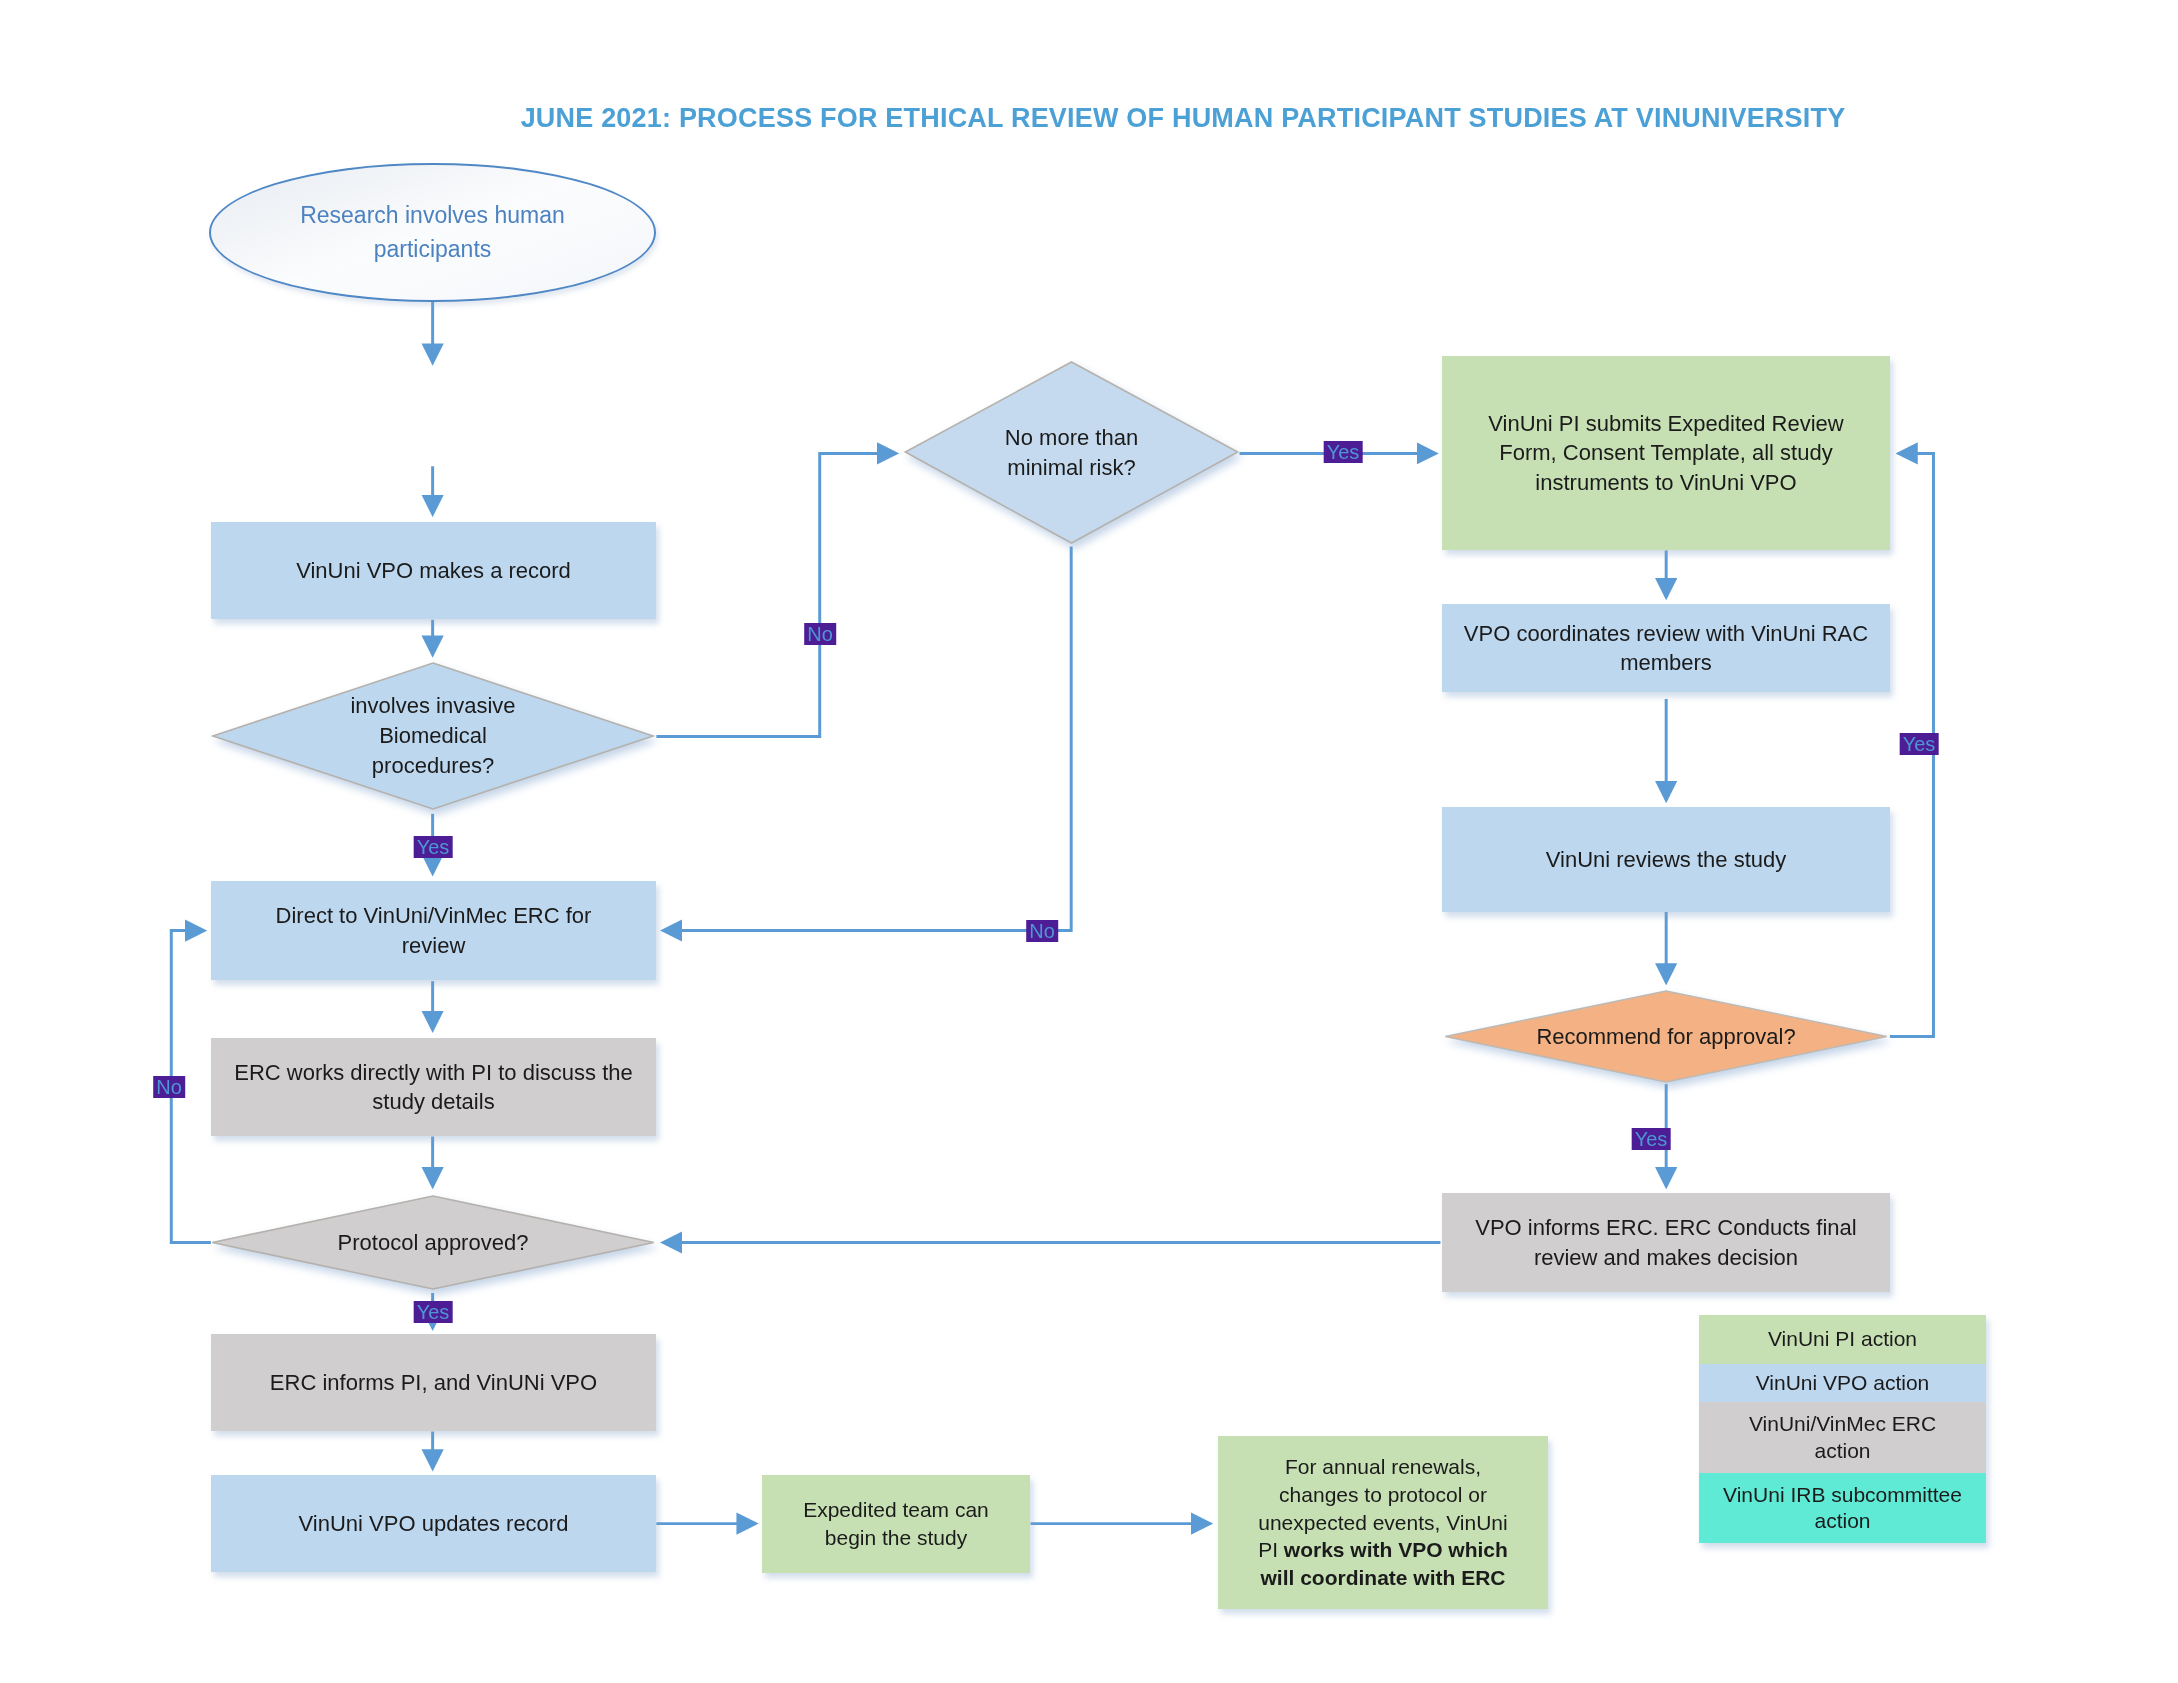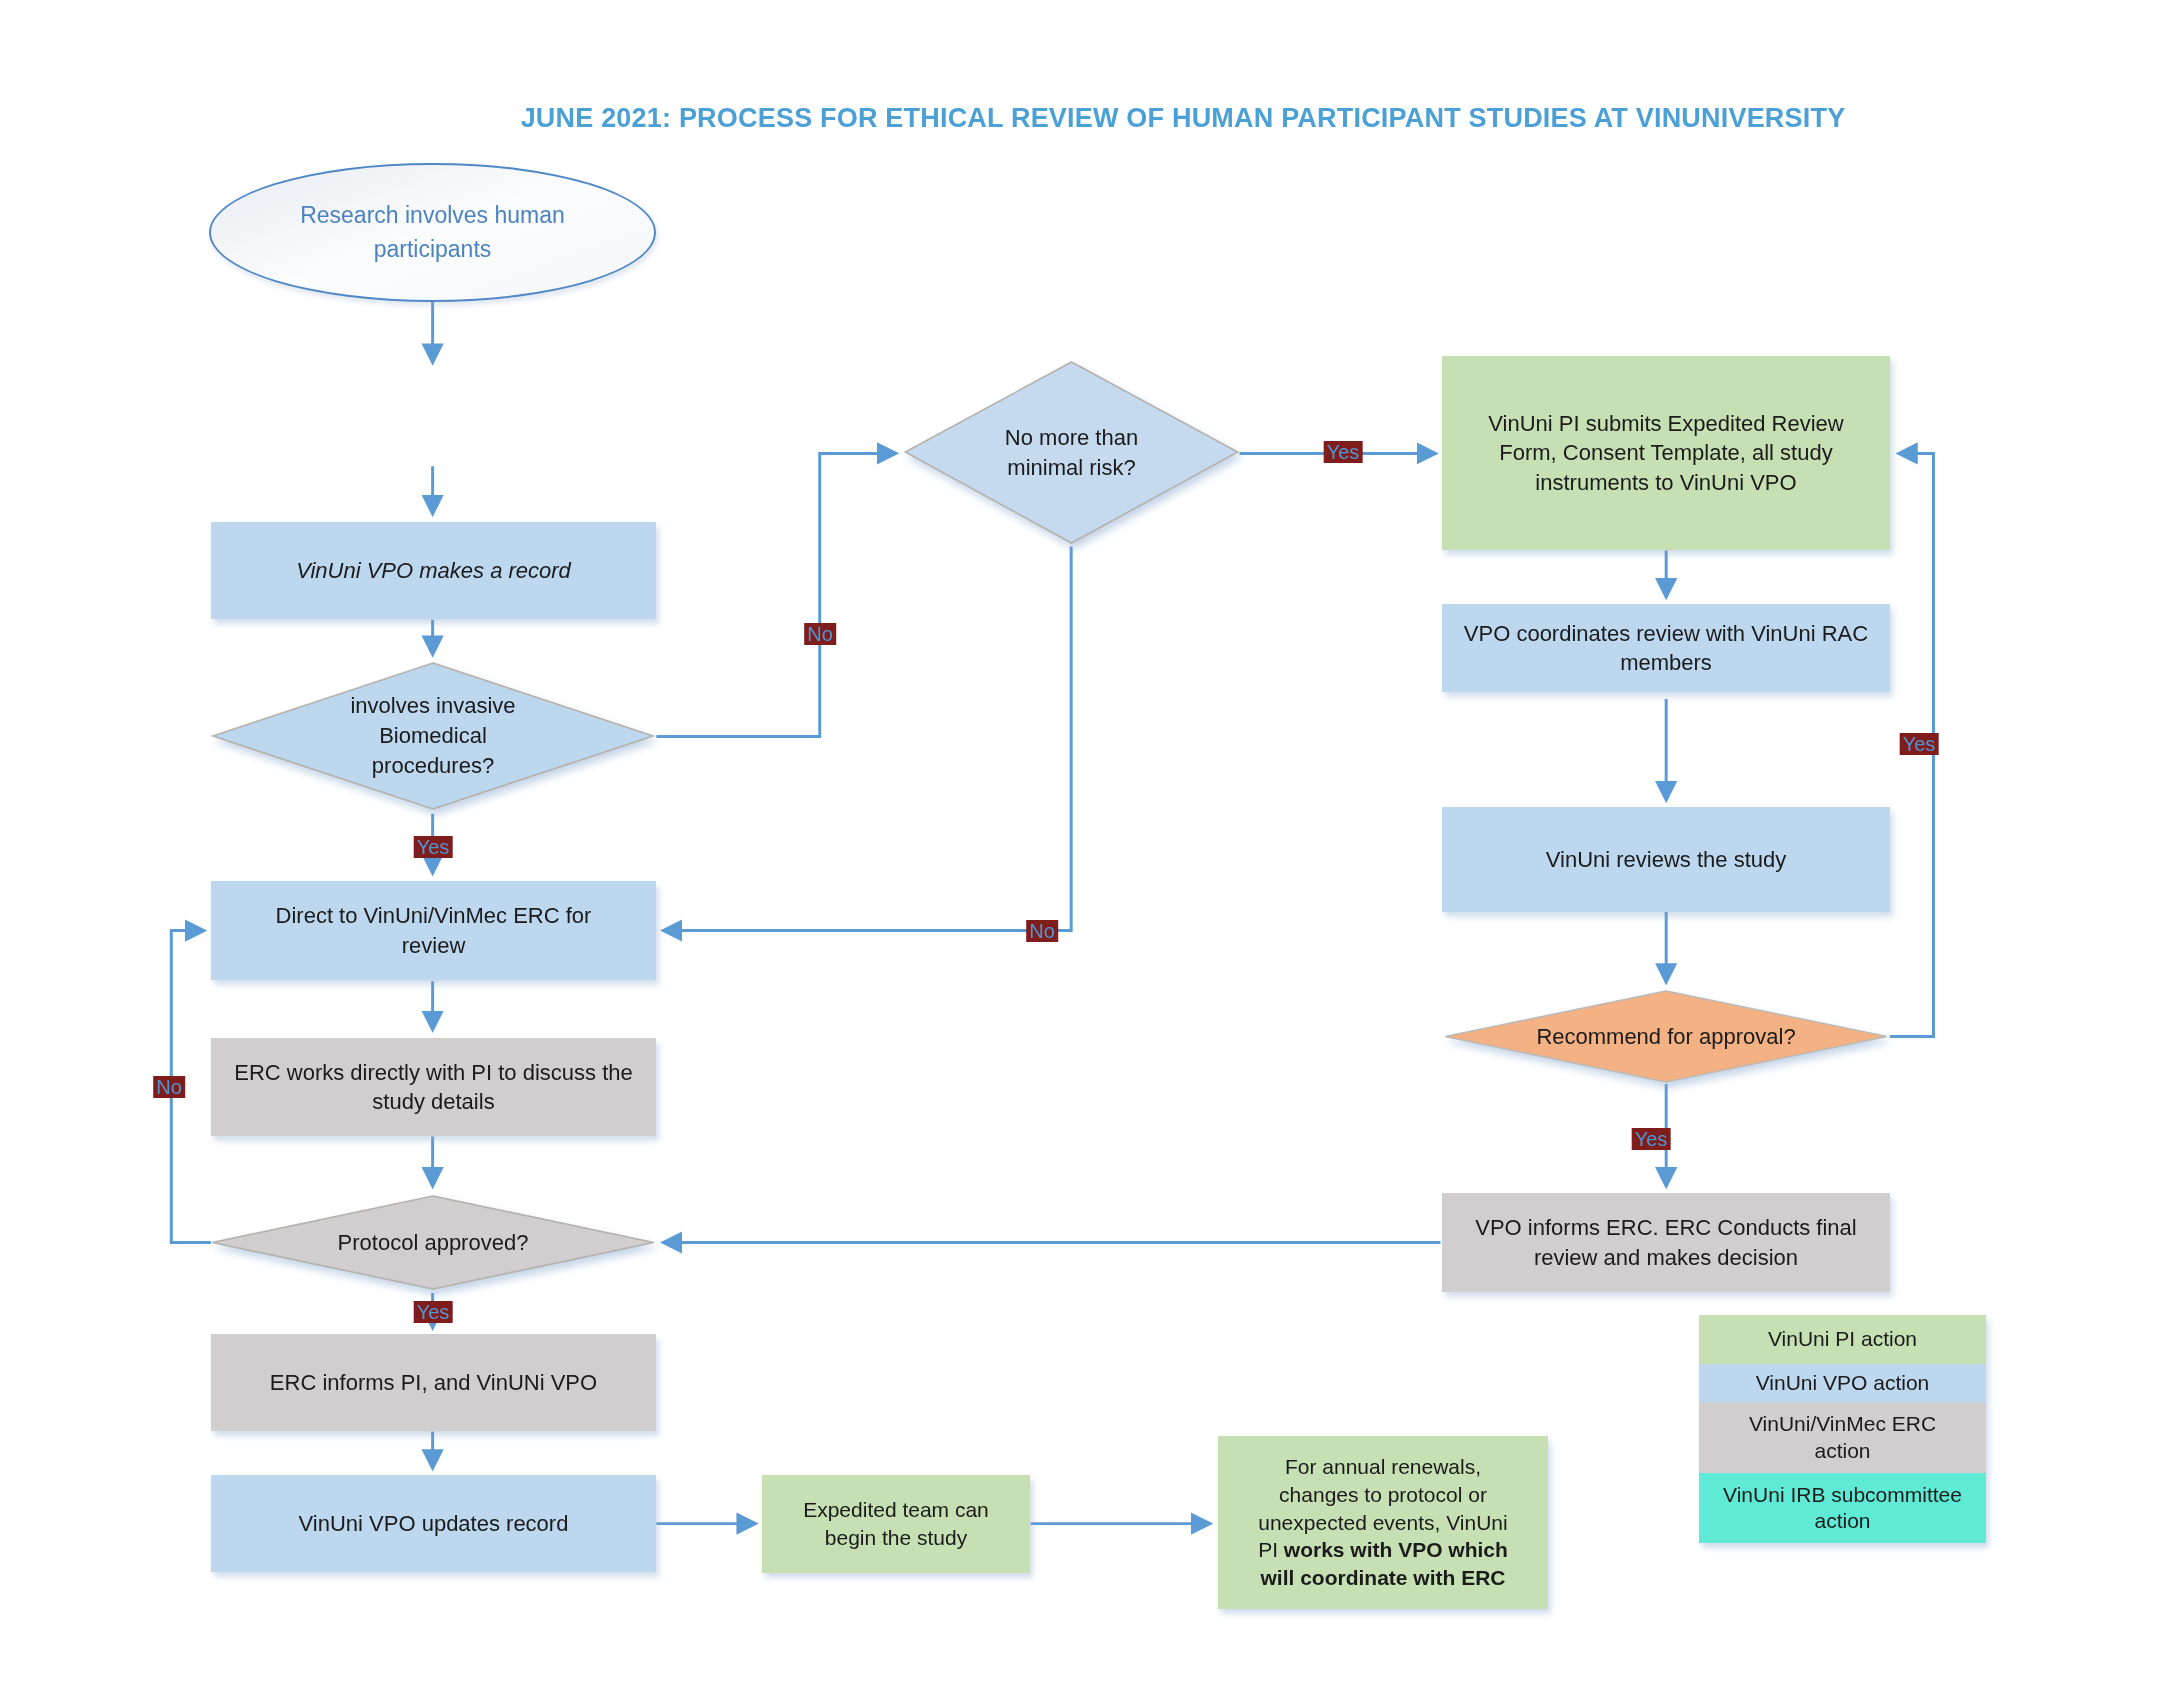--- a/index.html
+++ b/index.html
@@ -23,21 +23,21 @@
     border:2.5px solid #5088C6;border-radius:50%;
     background:linear-gradient(160deg,#e7ebf1 0%,#fbfcfd 50%,#f3f6fa 100%);
     color:#4C82C0;box-shadow:2px 4px 5px rgba(140,165,200,.25);
   }
   .ellipse .lbl{font-size:23px;line-height:1.45;width:317px;}
   .diamond{background:transparent;}
   .diamond svg{position:absolute;left:0;top:0;filter:drop-shadow(3px 5px 4px rgba(125,160,205,.45));}
   .diamond .lbl{position:relative;font-size:22px;line-height:1.35;z-index:2;}
   .edge-label{
     position:absolute;z-index:3;transform:translate(-50%,-50%);
-    background:#7f1d1d;color:#4E96D2;font-size:20px;padding:0 3px;line-height:1.1;
+    background:#4c1d95;color:#4E96D2;font-size:20px;padding:0 3px;line-height:1.1;
   }
   .legend{position:absolute;left:1699px;top:1315px;width:287px;z-index:2;box-shadow:3px 5px 6px rgba(130,160,200,.35);}
   .legend-row{display:flex;align-items:center;justify-content:center;text-align:center;font-size:21px;line-height:1.25;}
   b{font-weight:bold;}
 </style>
 </head>
 <body>
 
 <div id="canvas">
 
@@ -80,21 +80,21 @@
   <span class="edge-label" style="left:1042px;top:931px;">No</span>
   <span class="edge-label" style="left:1343px;top:452px;">Yes</span>
   <span class="edge-label" style="left:1651px;top:1139px;">Yes</span>
   <span class="edge-label" style="left:1919px;top:744px;">Yes</span>
 
   <div class="node ellipse" style="left:209px;top:163px;width:443px;height:135px;">
     <div class="lbl">Research involves human participants</div>
   </div>
 
 
-  <div class="node rect blue" style="left:211px;top:522px;width:445px;height:97px;font-style:italic;">
+  <div class="node rect blue" style="left:211px;top:522px;width:445px;height:97px;">
     <div class="lbl">VinUni VPO makes a record</div>
   </div>
 
   <div class="node diamond" style="left:210px;top:661px;width:446px;height:150px;">
     <svg width="446" height="150" viewBox="0 0 450 152">
       <polygon points="225,2 448,76 225,150 2,76" fill="#BDD7EE" stroke="#b5b2ad" stroke-width="1.6"></polygon>
     </svg>
     <div class="lbl" style="width:228px;">involves invasive Biomedical procedures?</div>
   </div>
 

